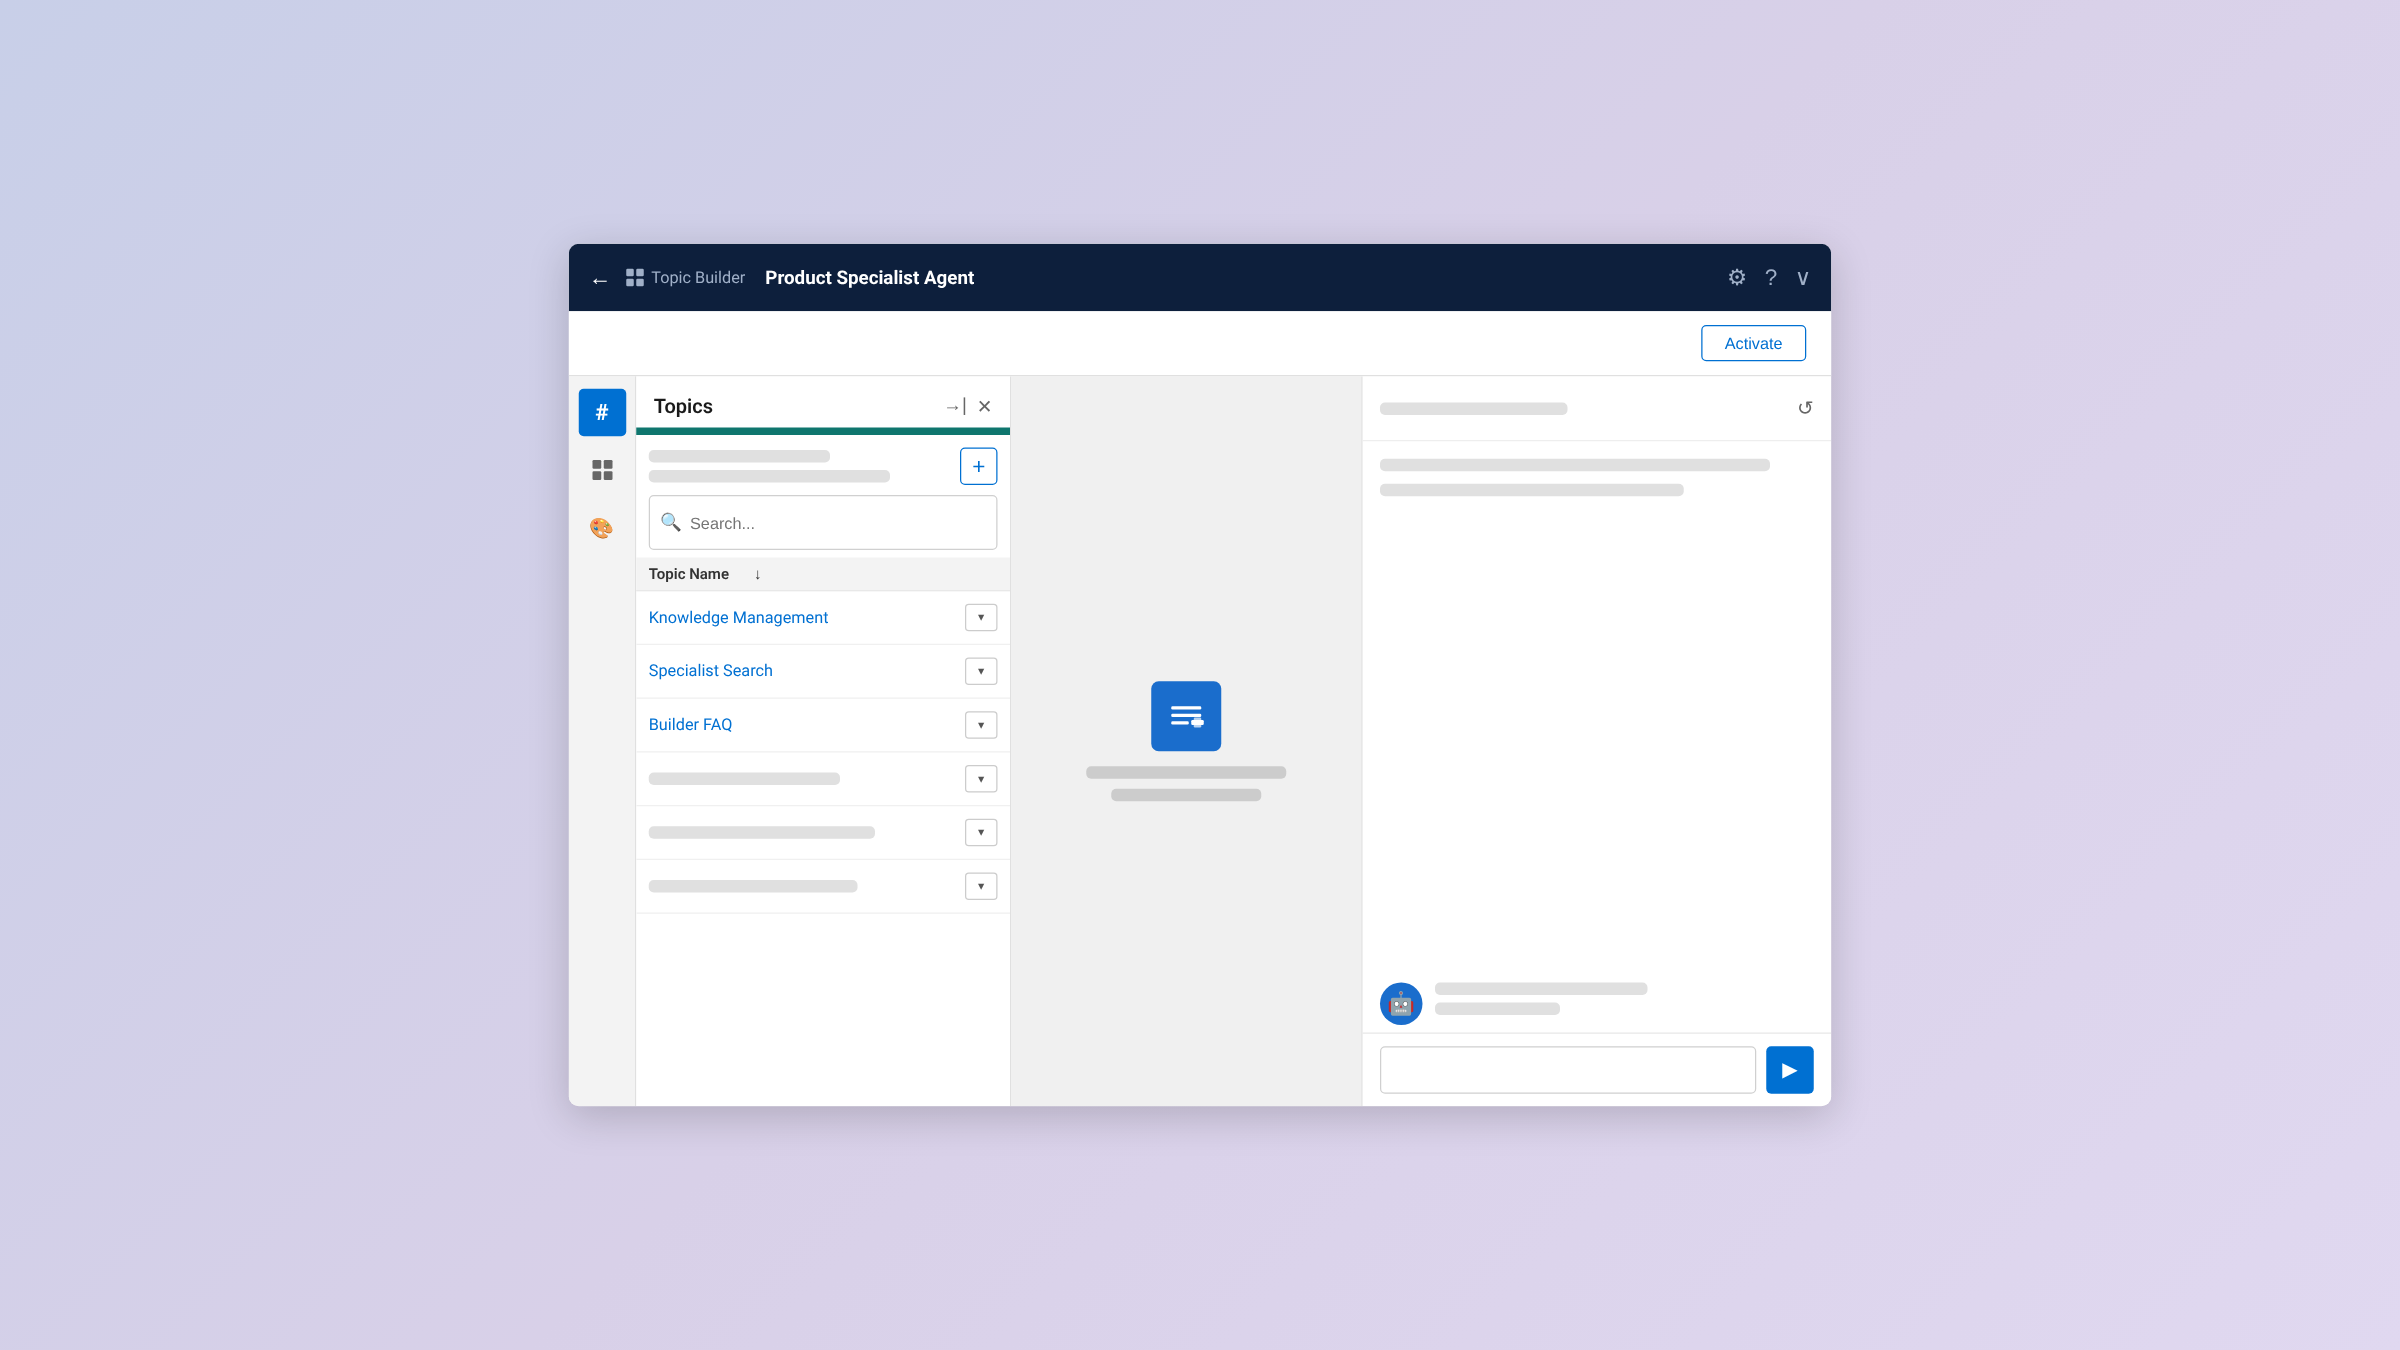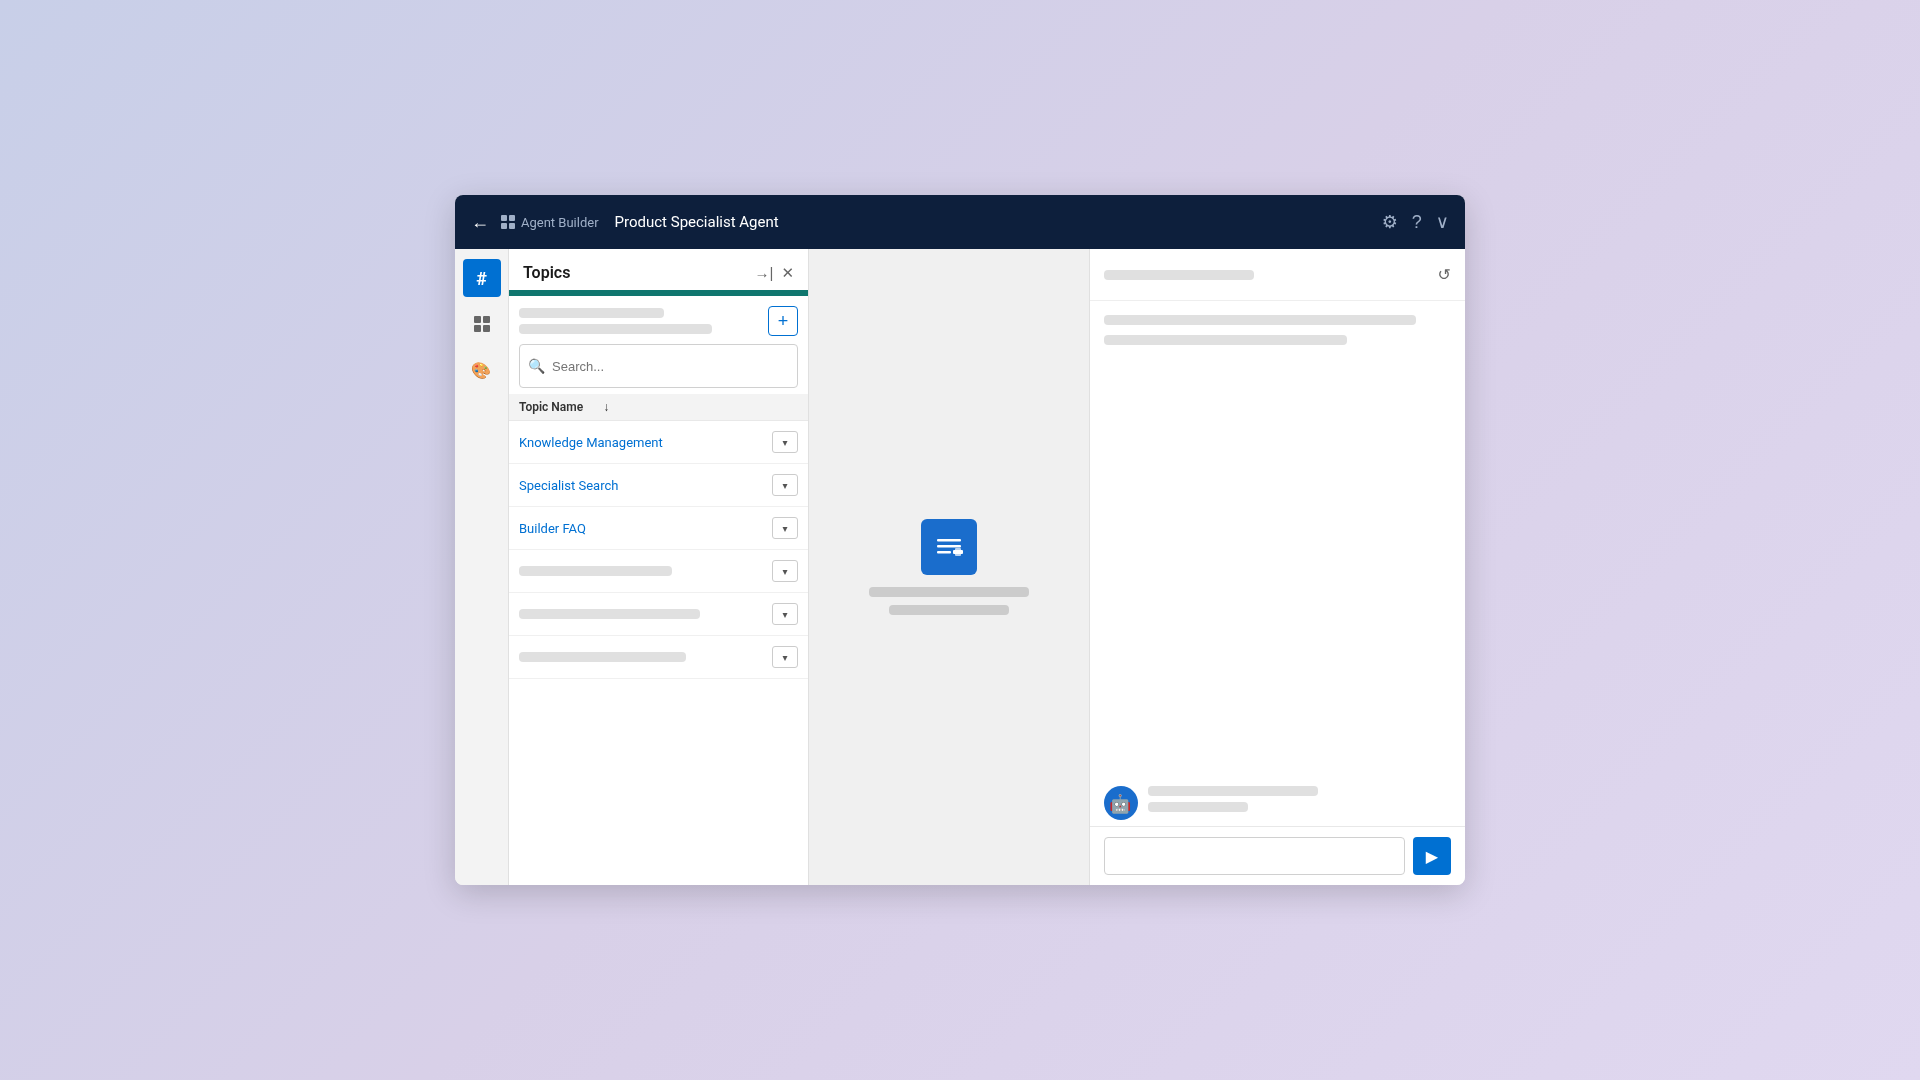--- a/index.html
+++ b/index.html
@@ -55,21 +55,21 @@
       width: 14px;
       height: 14px;
     }
     .nav-app-label .grid-icon span {
       background: #a0b0c8;
       border-radius: 1px;
     }
     .nav-title {
       color: #fff;
       font-size: 15px;
-      font-weight: 400;
+      font-weight: 700;
       margin-left: 16px;
       flex: 1;
     }
     .nav-actions {
       display: flex;
       align-items: center;
       gap: 14px;
     }
     .nav-icon-btn {
       background: none;
@@ -426,36 +426,39 @@
     <button class="nav-back-btn">
       <span>←</span>
     </button>
     <div class="nav-app-label">
       <div class="grid-icon">
         <span></span>
           <span></span>
           <span></span>
           <span></span>
       </div>
-      <span>Agent Builder</span>
+      <span>Topic Builder</span>
     </div>
     <span class="nav-title">Product Specialist Agent</span>
     <div class="nav-actions">
       <button class="nav-icon-btn">
         <span>⚙</span>
       </button>
       <button class="nav-icon-btn">
         <span>?</span>
       </button>
       <button class="nav-icon-btn">
         <span>∨</span>
       </button>
     </div>
   </div>
 
+  <div class="activate-bar">
+    <button class="activate-btn">Activate</button>
+  </div>
 
   <div class="main-content">
 
     <div class="sidebar-icons">
       <div class="sidebar-icon-item active">
         <span style="font-size:18px;font-weight:700;">#</span>
       </div>
       <div class="sidebar-icon-item inactive">
         <span style="display:grid;grid-template-columns:1fr 1fr;gap:2px;width:16px;height:16px;">
           <span style="background:#666;border-radius:1px;"></span>

